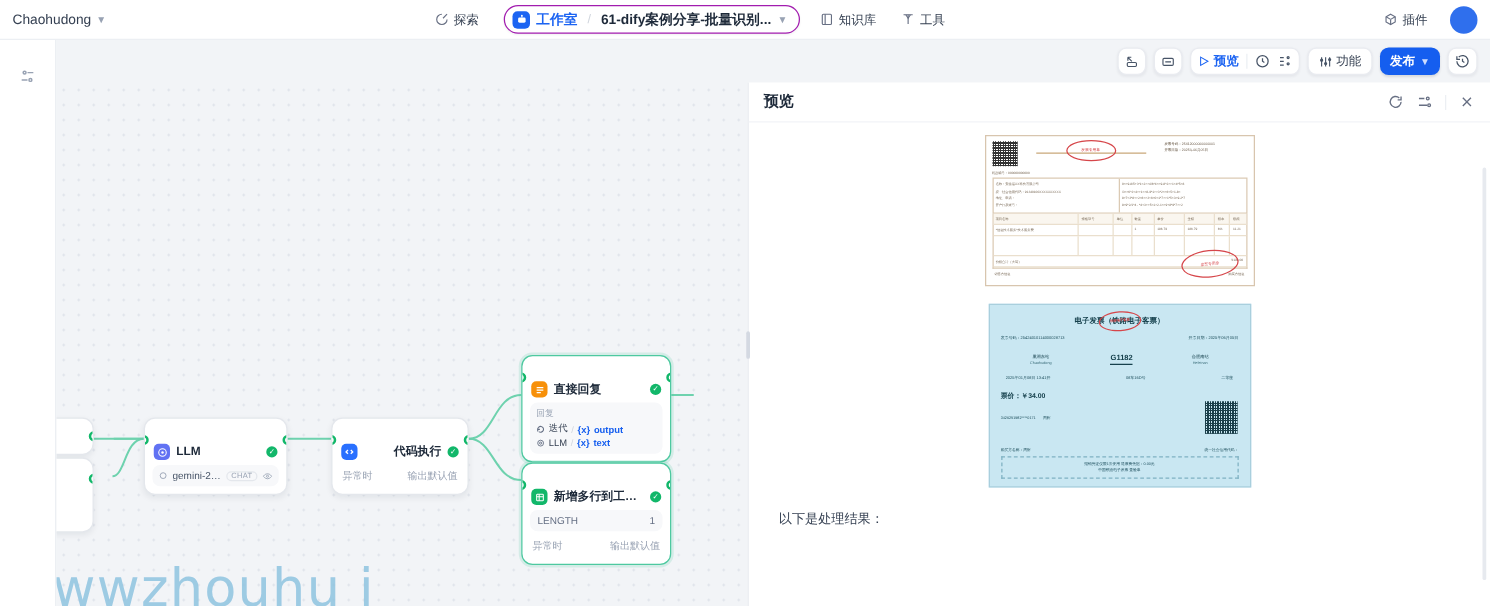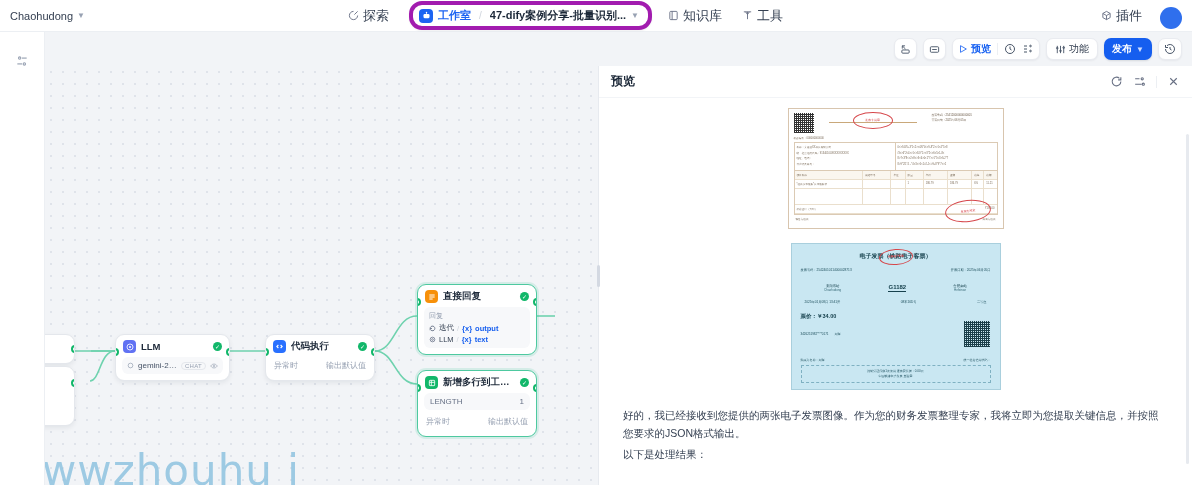--- a/index.html
+++ b/index.html
@@ -18,25 +18,25 @@
   }
   .ws-label {
     display: flex; align-items: center; gap: 4px;
     margin-left: 10px; font-size: 11px; color: #354052; font-weight: 400;
   }
   .chev { font-size: 8px; color: #98a2b3; }
   .nav-center { position: absolute; left: 340px; display: flex; align-items: center; gap: 4px; }
   .nav-item {
     display: flex; align-items: center; gap: 4px;
     padding: 4px 8px; border-radius: 7px;
-    font-size: 13px; color: #354052; cursor: pointer; white-space: nowrap;
+    font-size: 10px; color: #354052; cursor: pointer; white-space: nowrap;
   }
   .studio-pill {
     display: flex; align-items: center; gap: 5px;
-    background: #ffffff; border: 4px solid #a21caf;
+    background: #ffffff; border: 1px solid #a21caf;
     border-radius: 13px; padding: 3px 9px 3px 6px;
     box-shadow: 0 1px 2px rgba(16,24,40,.06);
     margin-left: 8px; margin-right: 4px;
   }
   .studio-icon {
     width: 14px; height: 14px; border-radius: 4px; background: #1c64f2;
     display: flex; align-items: center; justify-content: center;
     color: #fff; font-size: 9px;
   }
   .studio-txt { font-size: 11px; color: #1c64f2; font-weight: 700; }
@@ -121,21 +121,21 @@
 
   .node {
     position: absolute; background: #fff; border-radius: 9px;
     border: 1px solid #e4e7ec;
     box-shadow: 0 2px 5px rgba(16,24,40,.07);
     overflow: hidden;
   }
   .node.sel { border: 1.5px solid #4ec9a0; box-shadow: 0 0 0 2px rgba(78,201,160,.18); }
   .node-head {
     display: flex; align-items: center; gap: 5px;
-    padding: 5px 7px 4px 7px;
+    padding: 20px 7px 4px 7px;
   }
   .node-ico {
     width: 13px; height: 13px; border-radius: 4px; flex: 0 0 auto;
     display: flex; align-items: center; justify-content: center;
     color: #fff; font-size: 8px; font-weight: 700;
   }
   .node-title {
     font-size: 9.5px; color: #1d2939; font-weight: 700; flex: 1;
     overflow: hidden; text-overflow: ellipsis; white-space: nowrap;
   }
@@ -316,21 +316,21 @@
     <div class="studio-pill">
       <span class="studio-icon">
         <svg width="9" height="9" viewBox="0 0 24 24" fill="#fff">
           <rect x="4" y="8" width="16" height="11" rx="3"></rect>
             <circle cx="12" cy="4" r="2"></circle>
           <rect x="11" y="5" width="2" height="3"></rect>
         </svg>
       </span>
       <span class="studio-txt">工作室</span>
       <span class="crumb-sep">/</span>
-      <span class="crumb-txt">47-dify案例分享-批量识别...</span>
+      <span class="crumb-txt">61-dify案例分享-批量识别...</span>
       <span class="chev">▼</span>
     </div>
 
     <div class="nav-item">
       <span class="ic">
         <svg width="11" height="11" viewBox="0 0 24 24" fill="none" stroke="#676f83" stroke-width="2">
           <rect x="4" y="3" width="16" height="18" rx="2"></rect>
             <path d="M9 3v18"></path>
         </svg>
       </span>
@@ -502,21 +502,21 @@
               <path d="M2 12s4-6 10-6 10 6 10 6-4 6-10 6S2 12 2 12z"></path>
               <circle cx="12" cy="12" r="2.5"></circle>
             </svg>
         </span>
       </div>
     </div>
     <div class="port" style="left:-5px; top:13px;"></div>
     <div class="port" style="right:-5px; top:13px;"></div>
   </div>
 
-  <div class="node" style="left:220px; top:268px; width:110px;">
+  <div class="node" style="left:220px; top:268px; width:110px;text-align:right;">
     <div class="node-head">
       <span class="node-ico" style="background:#2970ff">
         <svg width="9" height="9" viewBox="0 0 24 24" fill="none" stroke="#fff" stroke-width="3">
             <path d="M9 8l-4 4 4 4"></path>
             <path d="M15 8l4 4-4 4"></path>
           </svg>
       </span>
       <span class="node-title">代码执行</span>
       <span class="node-ok">✓</span>
     </div>
@@ -742,19 +742,18 @@
           <span>统一社会信用代码：</span>
         </div>
         <div class="inv2-note">
           <div>报销凭证仅限1次使用  退票费凭据：0.00元</div>
           <div>中国铁路电子发票 查验章</div>
         </div>
       </div>
     </div>
 
     <div class="pv-answer">
-      <p>好的，我已经接收到您提供的两张电子发票图像。作为您的财务发票整理专家，我将立即为您提取关键信息，并按照您要求的JSON格式输出。</p>
       <p>以下是处理结果：</p>
     </div>
 
     <div class="pv-scroll"></div>
   </div>
 </div>
 
 </body></html>

